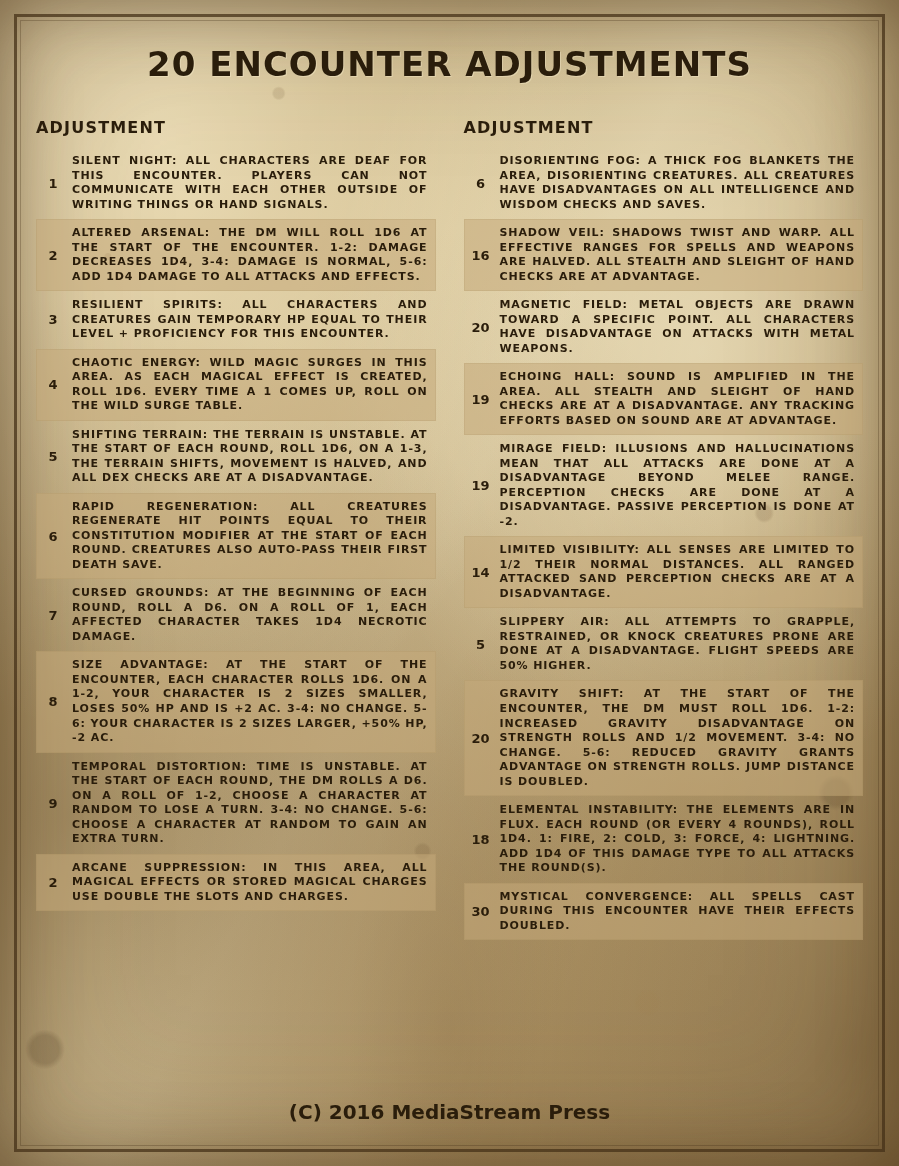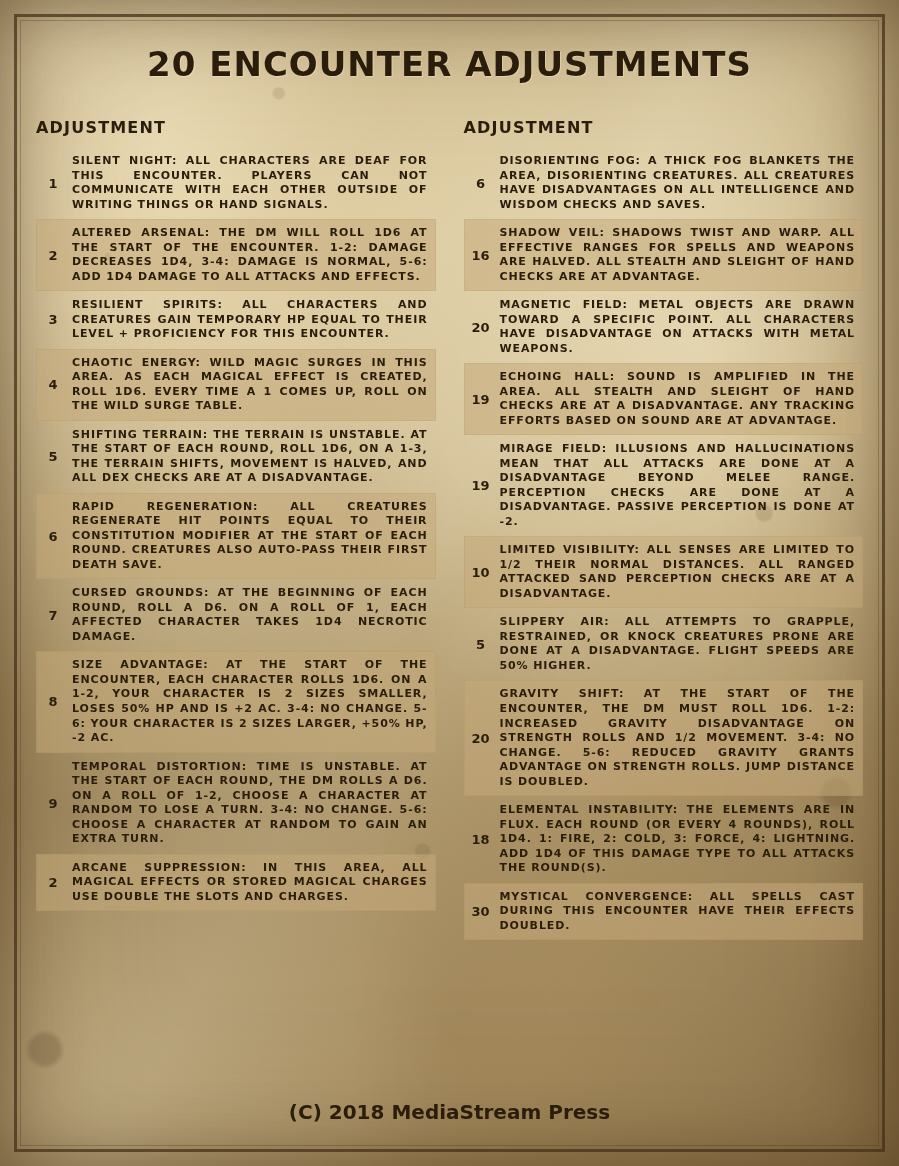--- a/index.html
+++ b/index.html
@@ -214,21 +214,21 @@
         </div>
         <div class="row alt">
           <div class="num">19</div>
           <div class="txt">ECHOING HALL: SOUND IS AMPLIFIED IN THE AREA. ALL STEALTH AND SLEIGHT OF HAND CHECKS ARE AT A DISADVANTAGE. ANY TRACKING EFFORTS BASED ON SOUND ARE AT ADVANTAGE.</div>
         </div>
         <div class="row">
           <div class="num">19</div>
           <div class="txt">MIRAGE FIELD: ILLUSIONS AND HALLUCINATIONS MEAN THAT ALL ATTACKS ARE DONE AT A DISADVANTAGE BEYOND MELEE RANGE. PERCEPTION CHECKS ARE DONE AT A DISADVANTAGE. PASSIVE PERCEPTION IS DONE AT -2.</div>
         </div>
         <div class="row alt">
-          <div class="num">10</div>
+          <div class="num">14</div>
           <div class="txt">LIMITED VISIBILITY: ALL SENSES ARE LIMITED TO 1/2 THEIR NORMAL DISTANCES. ALL RANGED ATTACKED SAND PERCEPTION CHECKS ARE AT A DISADVANTAGE.</div>
         </div>
         <div class="row">
           <div class="num">5</div>
           <div class="txt">SLIPPERY AIR: ALL ATTEMPTS TO GRAPPLE, RESTRAINED, OR KNOCK CREATURES PRONE ARE DONE AT A DISADVANTAGE. FLIGHT SPEEDS ARE 50% HIGHER.</div>
         </div>
         <div class="row alt">
           <div class="num">20</div>
           <div class="txt">GRAVITY SHIFT: AT THE START OF THE ENCOUNTER, THE DM MUST ROLL 1D6. 1-2: INCREASED GRAVITY DISADVANTAGE ON STRENGTH ROLLS AND 1/2 MOVEMENT. 3-4: NO CHANGE. 5-6: REDUCED GRAVITY GRANTS ADVANTAGE ON STRENGTH ROLLS. JUMP DISTANCE IS DOUBLED.</div>
         </div>
@@ -238,14 +238,14 @@
         </div>
         <div class="row alt">
           <div class="num">30</div>
           <div class="txt">MYSTICAL CONVERGENCE: ALL SPELLS CAST DURING THIS ENCOUNTER HAVE THEIR EFFECTS DOUBLED.</div>
         </div>
       </div>
     </div>
 
   </div>
 
-  <div class="footer">(C) 2018 MediaStream Press</div>
+  <div class="footer">(C) 2016 MediaStream Press</div>
 </div>
 
 </body></html>

